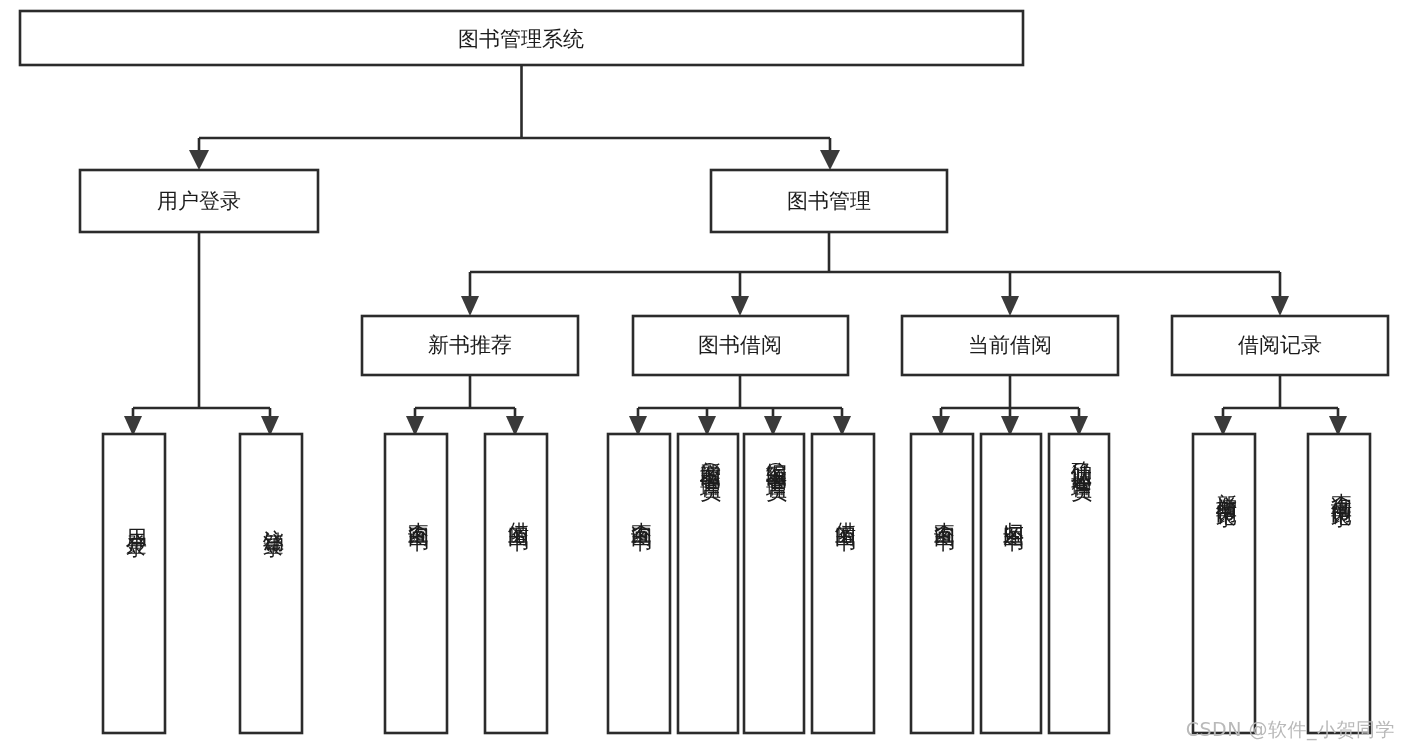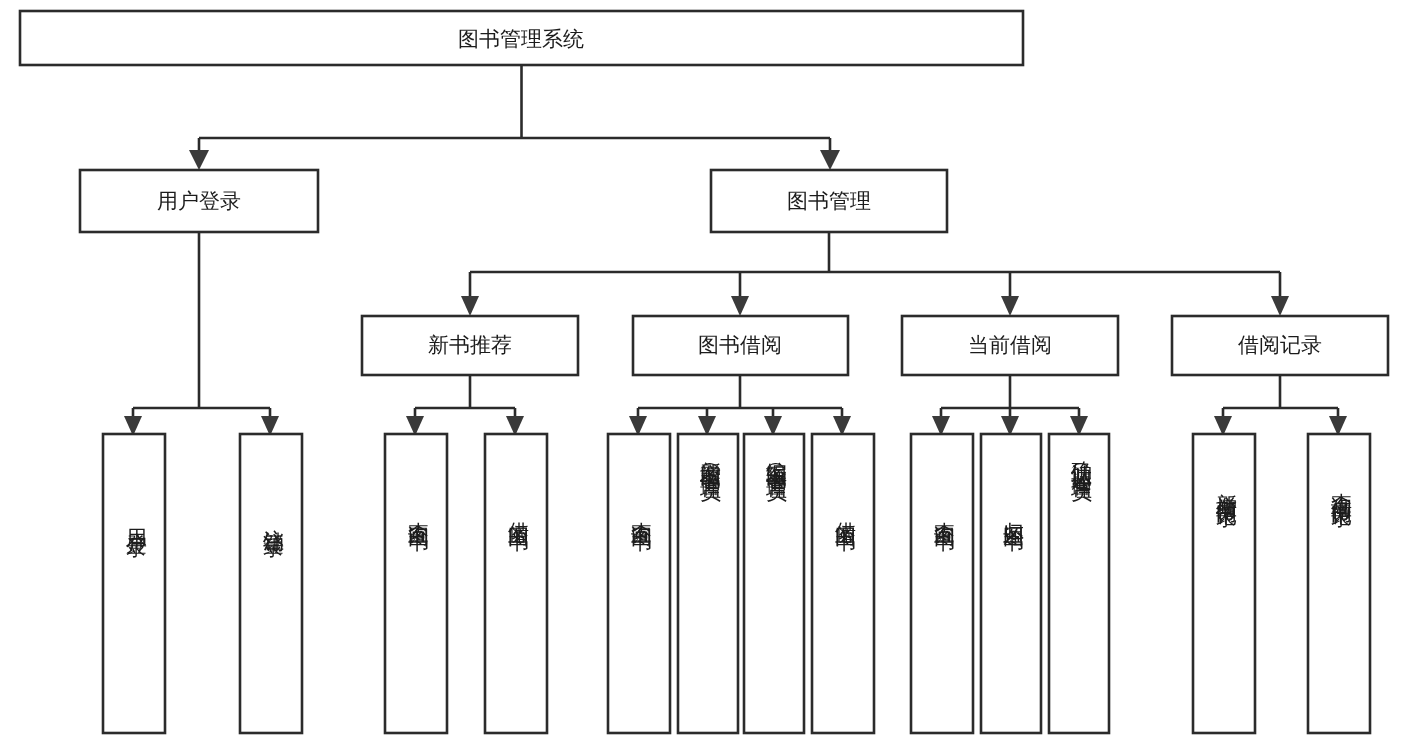--- a/index.html
+++ b/index.html
@@ -199,13 +199,14 @@
   <div class="vlabel" style="left:763px; top:444px;">编辑图书（管理员）</div>
   <div class="vlabel" style="left:832px; top:505px;">借阅图书</div>
 
   <div class="vlabel" style="left:931px; top:505px;">查询图书</div>
   <div class="vlabel" style="left:1000px; top:505px;">归还图书</div>
   <div class="vlabel" style="left:1068px; top:444px;">确认归还（管理员）</div>
 
   <div class="vlabel" style="left:1213px; top:476px;">新增借阅记录</div>
   <div class="vlabel" style="left:1328px; top:476px;">查询借阅记录</div>
 
+  <div class="watermark">CSDN @软件_小贺同学</div>
 </div>
 
 </body></html>

